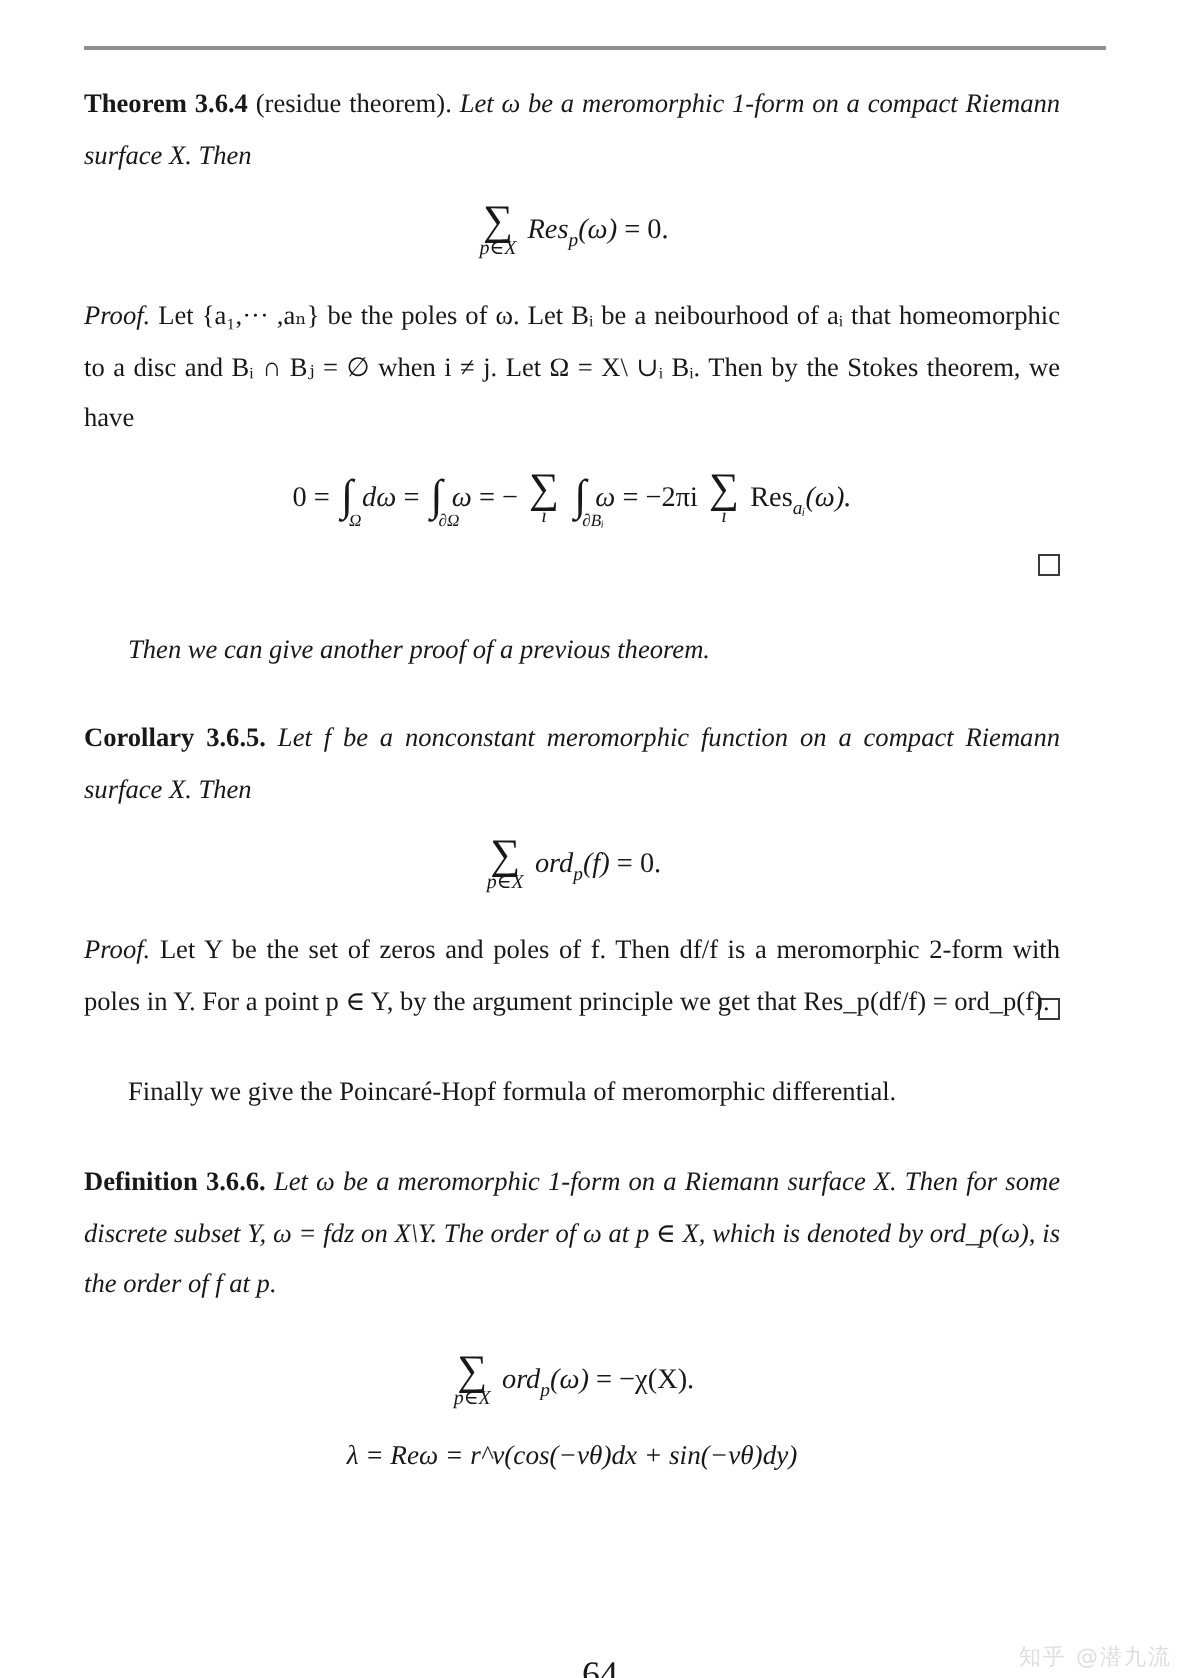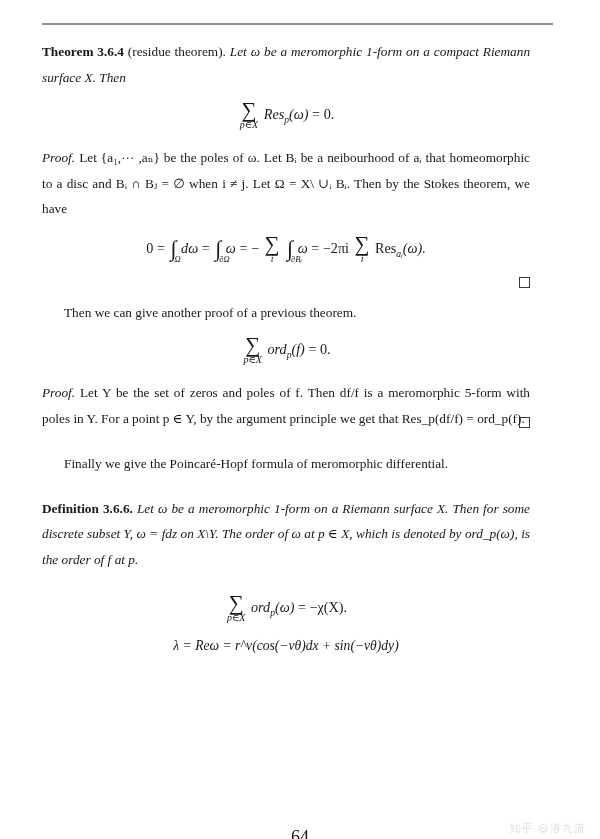--- a/index.html
+++ b/index.html
@@ -145,33 +145,34 @@
         <span class="lim">i</span>
       </span>
       <span class="mo nowrap">Res</span><sub>aᵢ</sub><span class="mi">(ω).</span>
     </div>
 
     <div style="height:22px;">
       <span class="qed"></span>
     </div>
     <div class="qed-line"></div>
 
-    <p class="body-text indent" style="margin-top:8px;">Then we can give another proof of a previous theorem.</p>
+    <p class="body-text indent" style="margin-top:20px;font-style:italic;">Then we can give another proof of a previous theorem.</p>
 
+    <p class="body-text" style="margin-top:19px;"><b class="head">Corollary 3.6.5.</b> <i class="stmt">Let f be a nonconstant meromorphic function on a compact Riemann surface X. Then</i></p>
 
     <div class="display">
       <span class="sum">
         <span class="sym">∑</span>
         <span class="lim">p∈X</span>
       </span>
       <span class="mi">ord</span><sub>p</sub><span class="mi">(f)</span>
       <span class="mo">= 0.</span>
     </div>
 
-    <p class="body-text small-gap"><i class="proof-lead">Proof.</i> <span>Let Y be the set of zeros and poles of f. Then df/f is a meromorphic 5-form with poles in Y. For a point p ∈ Y, by the argument principle we get that Res_p(df/f) = ord_p(f).</span><span class="qed" style="margin-top:-14px;"></span></p>
+    <p class="body-text small-gap"><i class="proof-lead">Proof.</i> <span>Let Y be the set of zeros and poles of f. Then df/f is a meromorphic 2-form with poles in Y. For a point p ∈ Y, by the argument principle we get that Res_p(df/f) = ord_p(f).</span><span class="qed" style="margin-top:-14px;"></span></p>
     <div class="qed-line"></div>
 
     <p class="body-text indent" style="margin-top:20px;">Finally we give the Poincaré-Hopf formula of meromorphic differential.</p>
 
     <p class="body-text" style="margin-top:19px;"><b class="head">Definition 3.6.6.</b> <i class="stmt">Let ω be a meromorphic 1-form on a Riemann surface X. Then for some discrete subset Y, ω = fdz on X\Y. The </i><i class="stmt" style="font-weight:normal;">order</i><i class="stmt"> of ω at p ∈ X, which is denoted by ord_p(ω), is the order of f at p.</i></p>
 
 
     <div class="display" style="margin-top:22px;margin-bottom:16px;">
       <span class="sum">
         <span class="sym">∑</span>

